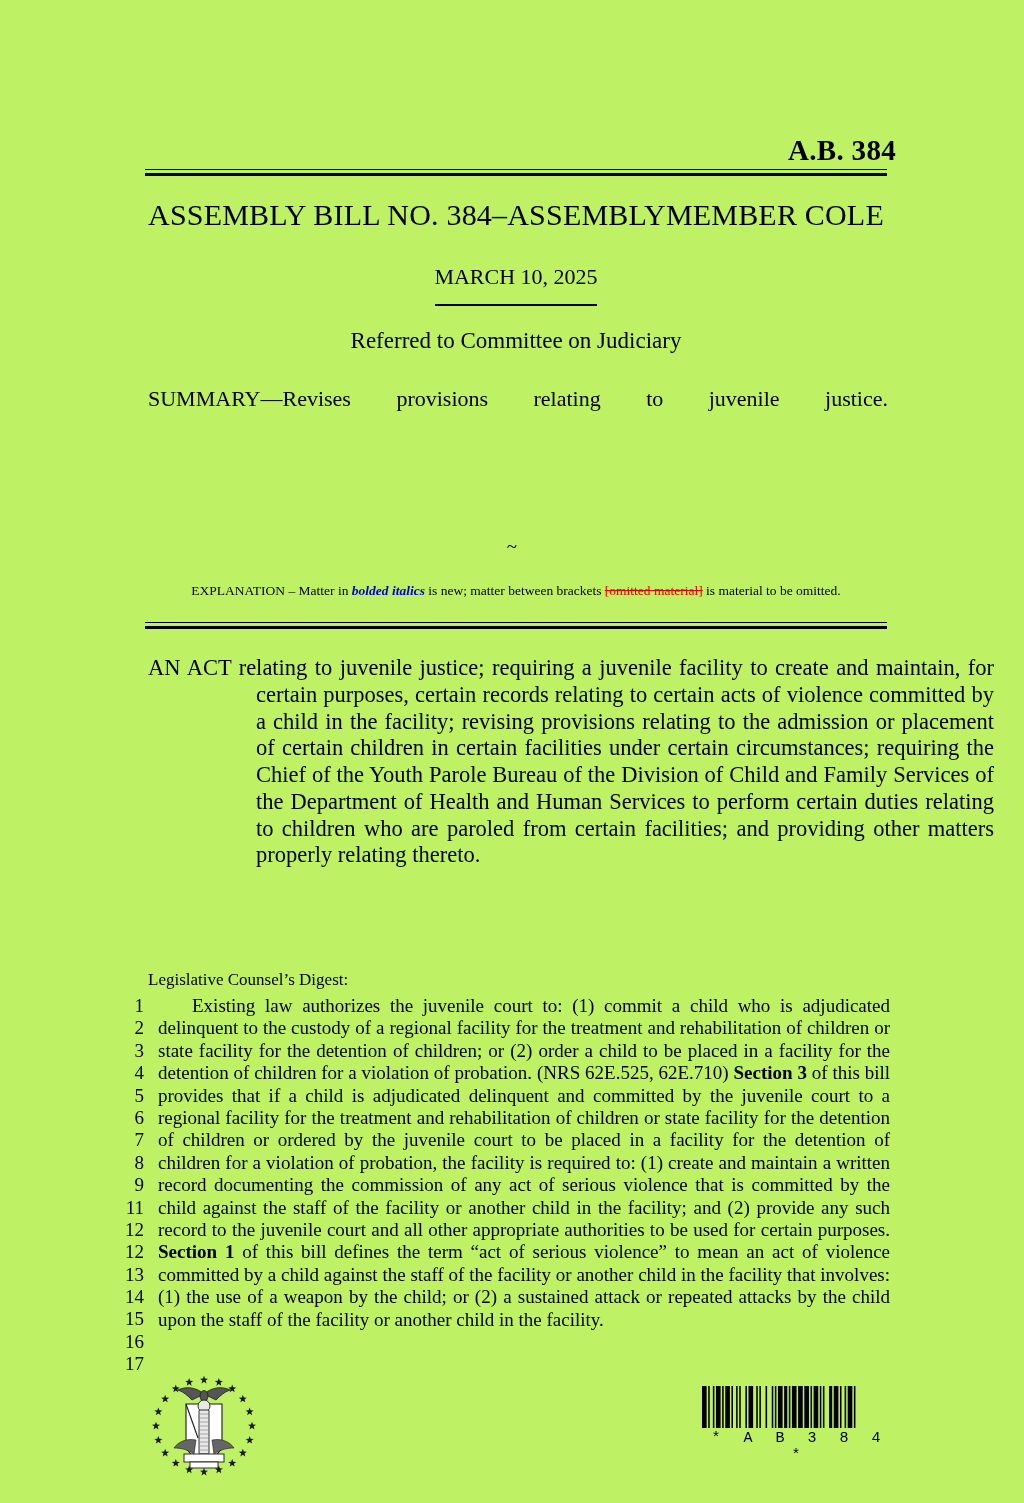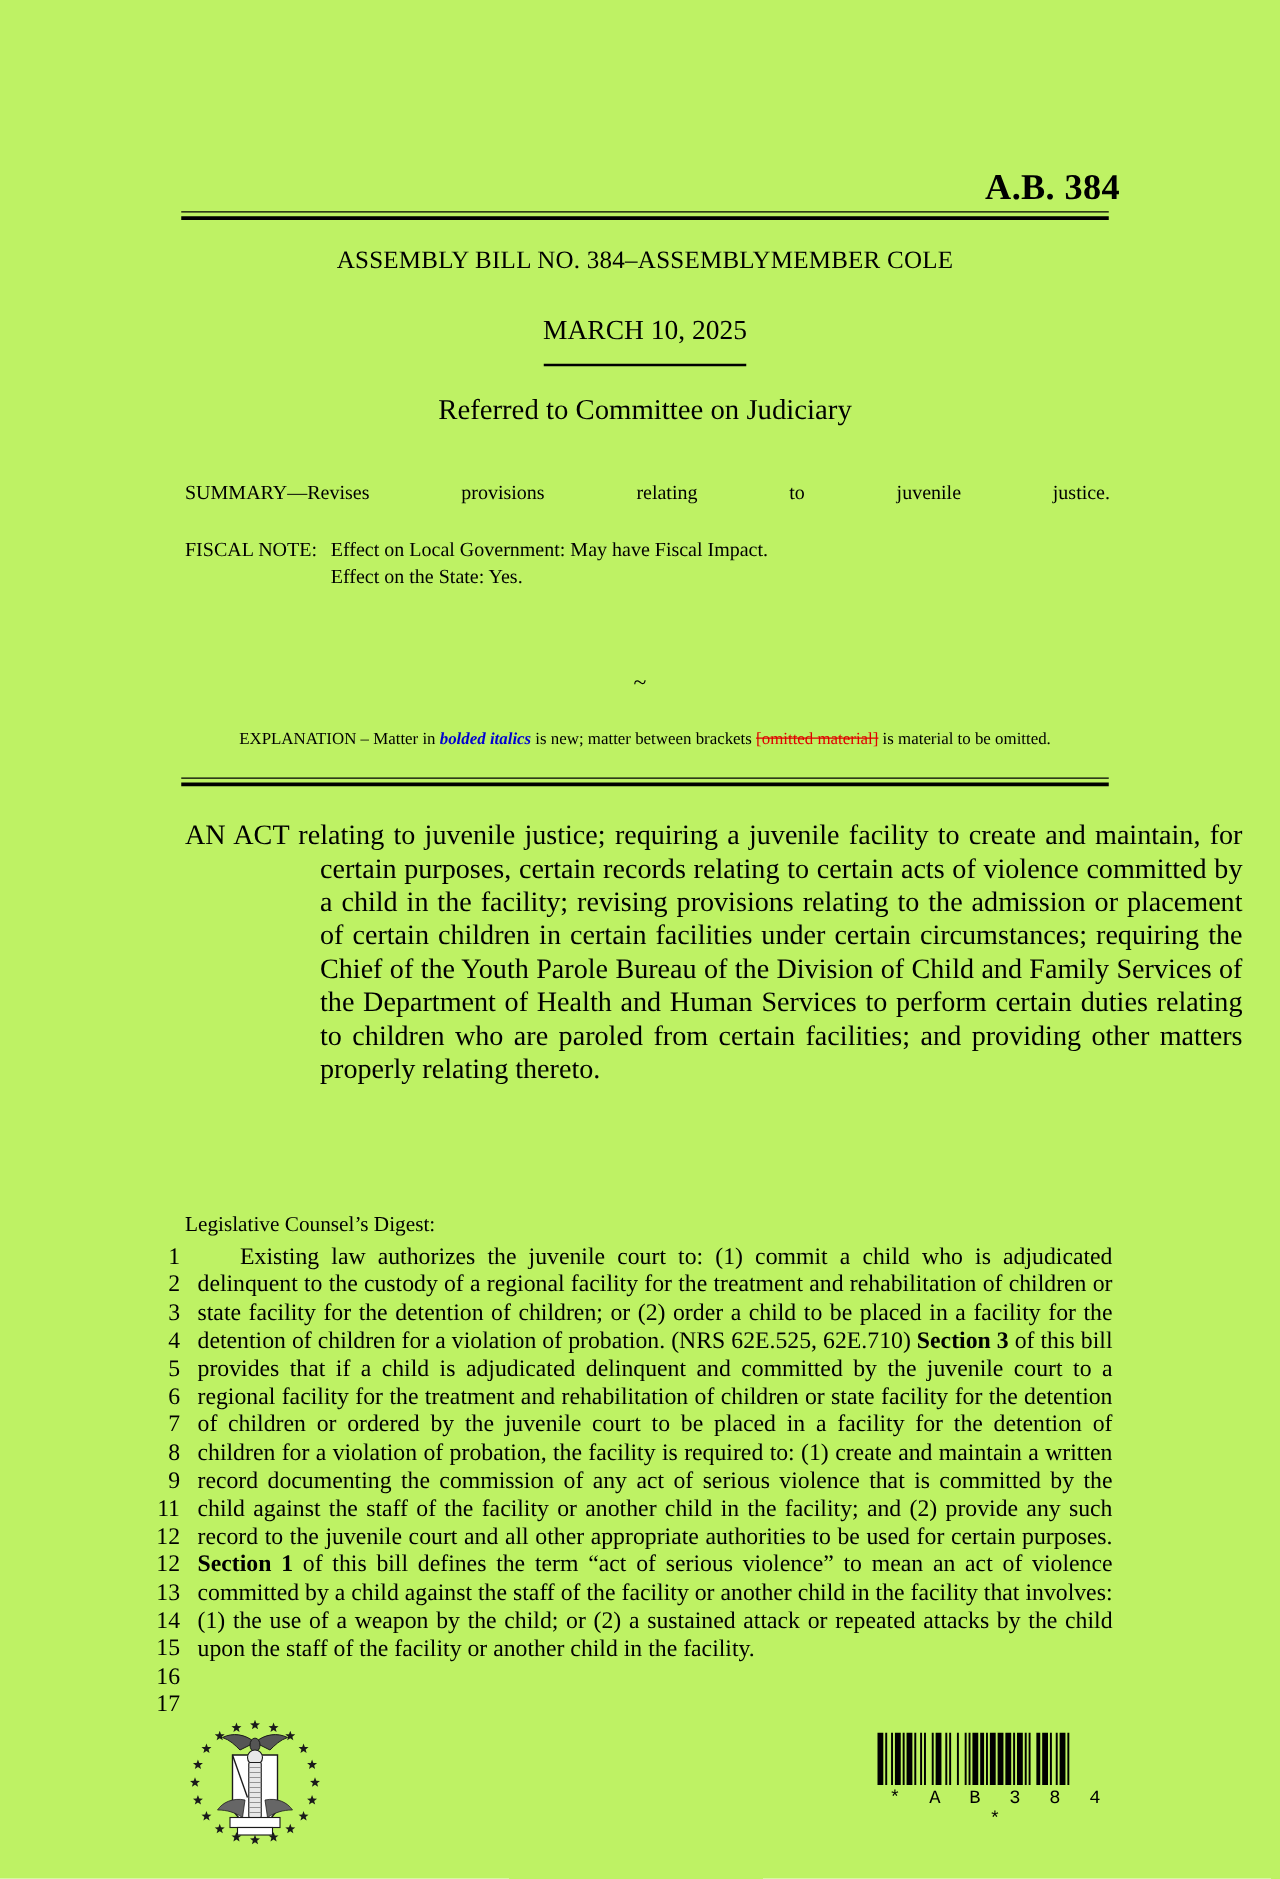--- a/index.html
+++ b/index.html
@@ -49,21 +49,21 @@
 
   
   .titleblock {
     position: absolute;
     left: 145px;
     top: 196px;
     width: 742px;
     text-align: center;
   }
   .smallcaps-line {
-    font-size: 20px;
+    font-size: 30px;
     letter-spacing: 0.2px;
     font-variant: small-caps;
     line-height: 1.25;
   }
   .date-line {
     margin-top: 30px;
     font-size: 22px;
     font-variant: small-caps;
   }
   .short-rule {
@@ -80,21 +80,21 @@
   
   .meta {
     position: absolute;
     left: 148px;
     top: 385px;
     width: 740px;
   }
   .meta-row {
     display: flex;
     align-items: flex-start;
-    font-size: 16px;
+    font-size: 22px;
     line-height: 1.28;
   }
   .meta-row + .meta-row { margin-top: 26px; }
   .meta-label {
     flex: 0 0 auto;
     white-space: nowrap;
   }
   .meta-body {
     flex: 1 1 auto;
   }
@@ -218,27 +218,20 @@
     <div class="date-line">MARCH 10, 2025</div>
     <div class="short-rule"></div>
     <div class="referred">Referred to Committee on Judiciary</div>
   </div>
 
   <div class="meta">
     <div class="meta-row">
       <span class="meta-label summary-label">SUMMARY—</span>
       <span class="meta-body">
         <span class="just" style="display:block;">Revises provisions relating to juvenile justice.</span>
-      </span>
-    </div>
-    <div class="meta-row">
-      <span class="meta-label fiscal-label">FISCAL NOTE:</span>
-      <span class="meta-body">
-        <span class="plain" style="display:block;">Effect on Local Government: May have Fiscal Impact.</span>
-        <span class="plain" style="display:block;">Effect on the State: Yes.</span>
       </span>
     </div>
   </div>
 
   <div class="tilde">~</div>
 
   <div class="explanation">
     <span>EXPLANATION – Matter in </span><span class="expl-new">bolded italics</span><span> is new; matter between brackets </span><span class="expl-omit">[omitted material]</span><span> is material to be omitted.</span>
   </div>
 

